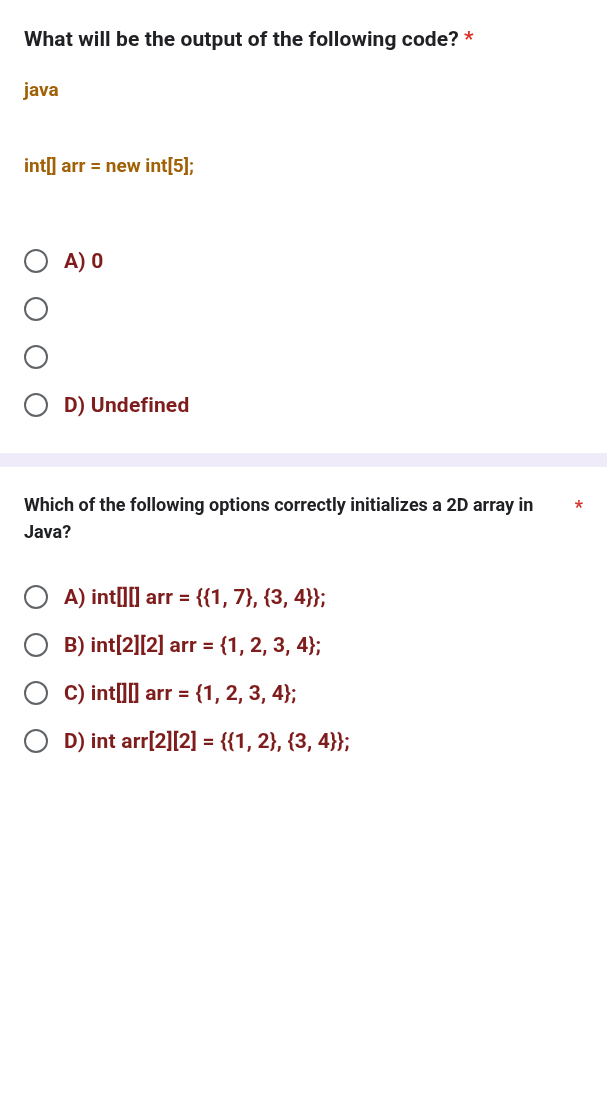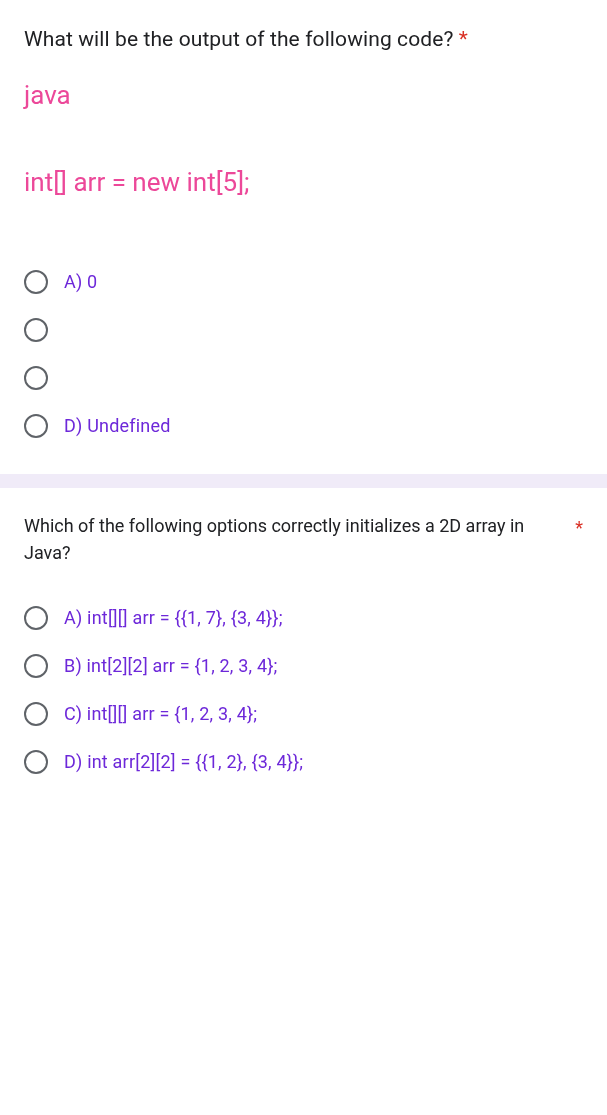--- a/index.html
+++ b/index.html
@@ -1,18 +1,19 @@
 <!DOCTYPE html>
 <html><head>
 <meta charset="utf-8">
 <style>
   * {
     margin: 0;
     padding: 0;
     box-sizing: border-box;
+    font-weight: bold;
   }
   body {
     font-family: 'Roboto', 'Google Sans', Arial, sans-serif;
     background: #fff;
     width: 607px;
     color: #202124;
   }
   .card {
     background: #fff;
     padding: 24px 24px 24px 24px;
@@ -25,22 +26,22 @@
     font-size: 21px;
     color: #202124;
     line-height: 1.5;
     margin-bottom: 20px;
     letter-spacing: 0.1px;
   }
   .required {
     color: #d93025;
   }
   .code-block {
-    font-size: 26px;
-    color: #ec4899;
+    font-size: 19px;
+    color: #a16207;
     line-height: 1.5;
     margin-bottom: 56px;
   }
   .code-line {
     margin-bottom: 20px;
   }
   .options {
     display: flex;
     flex-direction: column;
     gap: 0;
@@ -53,22 +54,22 @@
   }
   .radio {
     width: 24px;
     height: 24px;
     border: 2px solid #5f6368;
     border-radius: 50%;
     margin-right: 16px;
     flex-shrink: 0;
   }
   .option-label {
-    font-size: 18px;
-    color: #6d28d9;
+    font-size: 21px;
+    color: #7f1d1d;
     letter-spacing: 0.2px;
   }
   .q2-title {
     font-size: 18px;
     color: #202124;
     line-height: 1.5;
     margin-bottom: 28px;
     position: relative;
     padding-right: 20px;
   }

